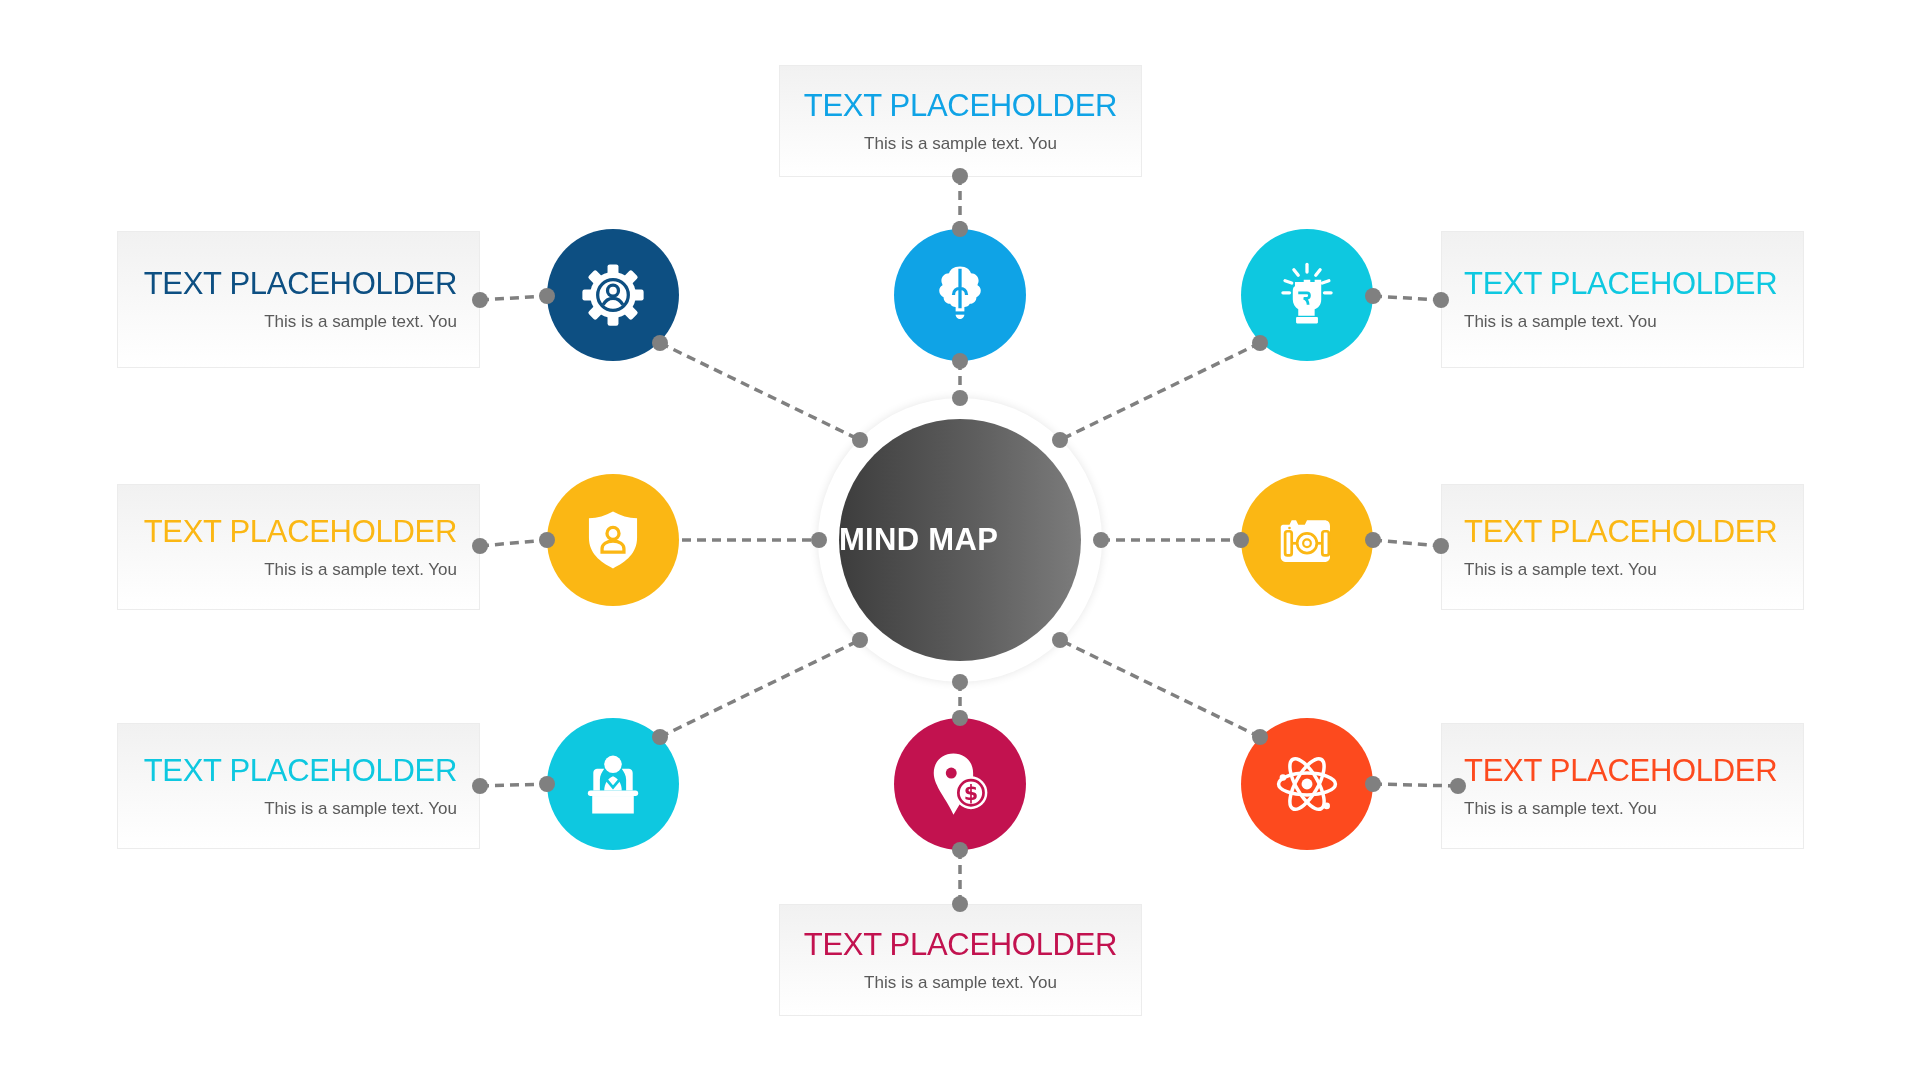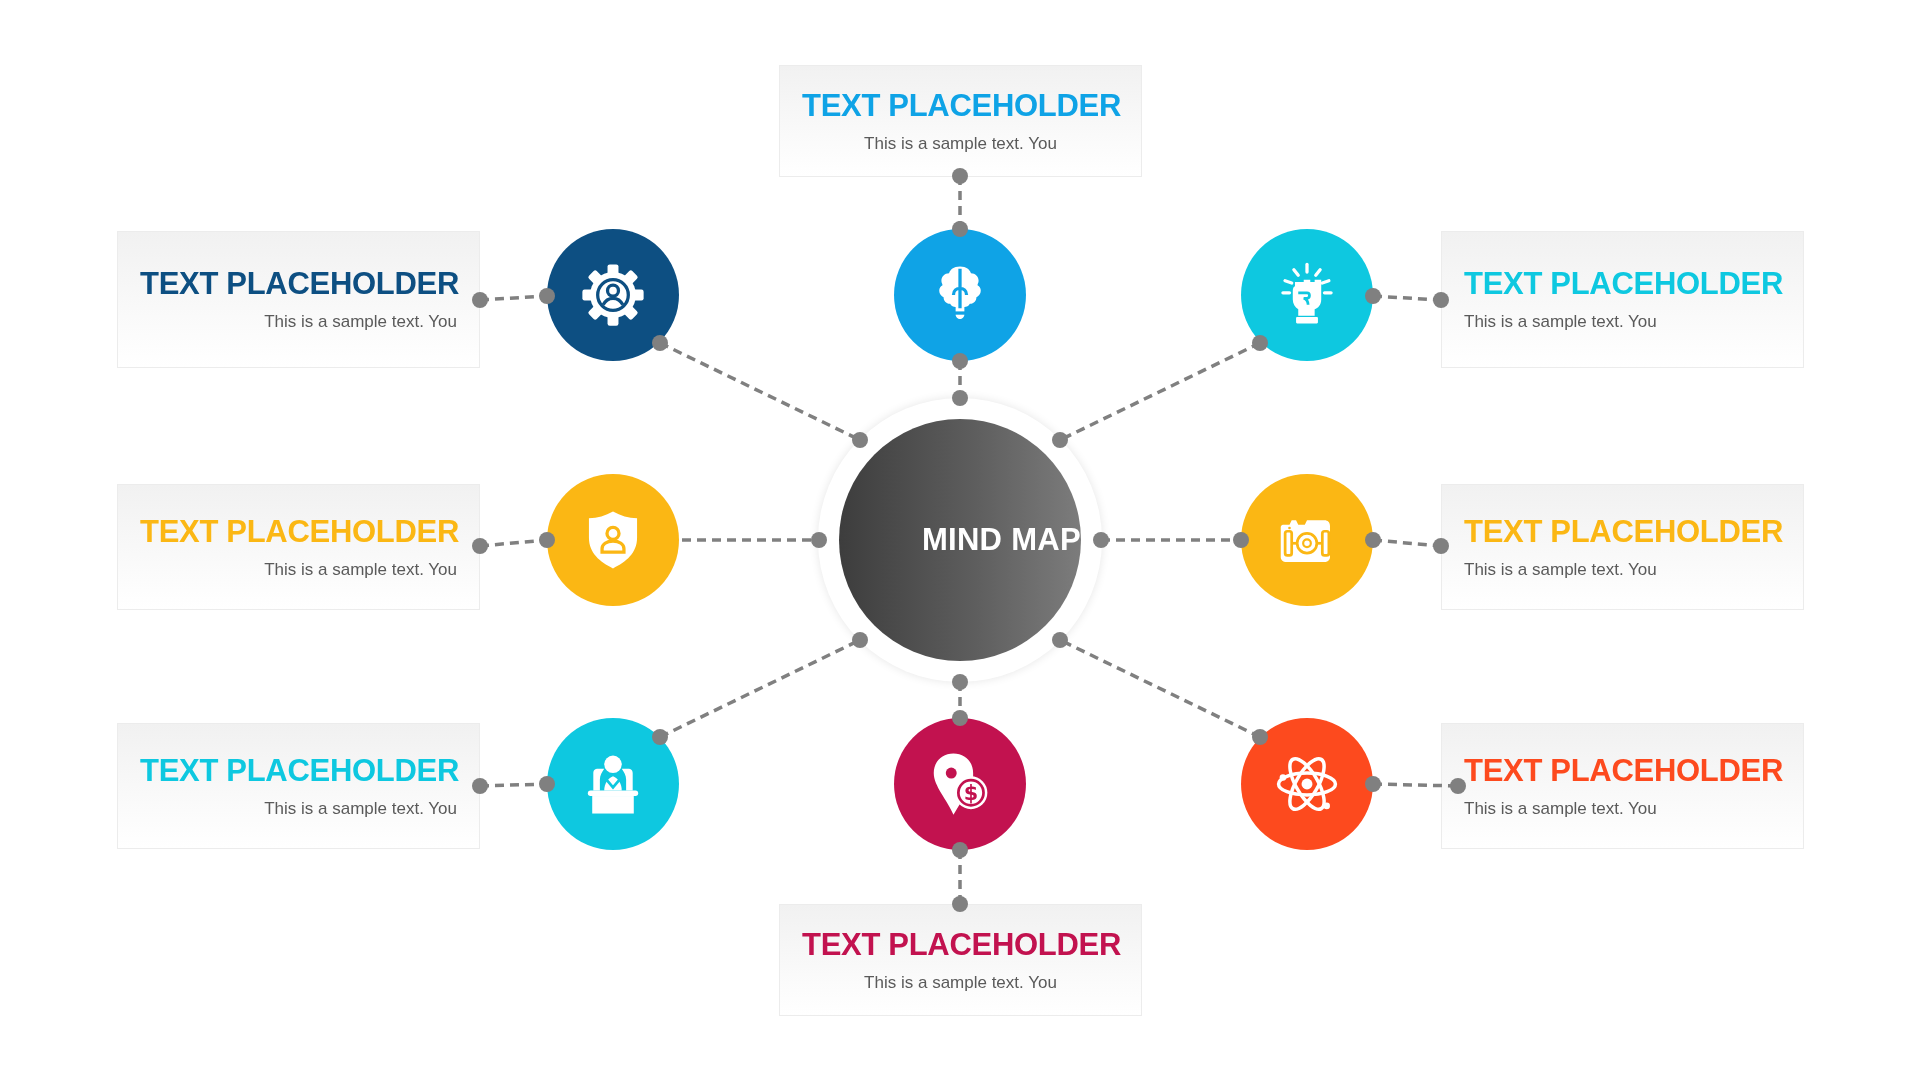--- a/index.html
+++ b/index.html
@@ -15,39 +15,39 @@
       background: linear-gradient(to bottom, #f1f1f1 0%, #fbfbfb 70%, #ffffff 100%);
       border: 1px solid #ececec;
       z-index: 0;
       display: flex; flex-direction: column; justify-content: center;
       padding: 0 22px;
     }
     .box.left { text-align: right; }
     .box.right { text-align: left; }
     .box.center { text-align: center; height: 112px; }
     .box .title {
-      font-weight: bold; font-size: 31px; letter-spacing: -0.3px; line-height: 1.1;
+      font-weight: normal; font-size: 31px; letter-spacing: -0.3px; line-height: 1.1;
       margin-bottom: 12px; white-space: nowrap;
     }
     .box .body {
       font-size: 17px; color: #5a5a5a; line-height: 1.1; white-space: nowrap;
     }
     .node {
       position: absolute; width: 132px; height: 132px; border-radius: 50%;
       z-index: 2; display: flex; align-items: center; justify-content: center;
     }
     .node svg { width: 70px; height: 70px; }
     .hub-ring {
       position: absolute; left: 818px; top: 398px; width: 284px; height: 284px; border-radius: 50%;
       background: #ffffff; box-shadow: 0 0 10px rgba(0,0,0,0.10); z-index: 1;
     }
     .hub {
       position: absolute; left: 839px; top: 419px; width: 242px; height: 242px; border-radius: 50%;
       background: linear-gradient(to right, #3d3d3d 0%, #5d5d5d 55%, #7c7c7c 100%);
-      z-index: 2; display: flex; align-items: center; justify-content: flex-end;
+      z-index: 2; display: flex; align-items: center; justify-content: flex-start;
       color: #ffffff; font-weight: bold; font-size: 31px; letter-spacing: 0.3px;
     }
     .dots { position: absolute; left: 0; top: 0; width: 1920px; height: 1080px; z-index: 3; pointer-events: none; }
   </style>
 </head>
 <body>
 
 <svg class="connectors" viewBox="0 0 1920 1080">
   <g stroke="#808080" stroke-width="3.5" stroke-dasharray="9 6" fill="none">
 

